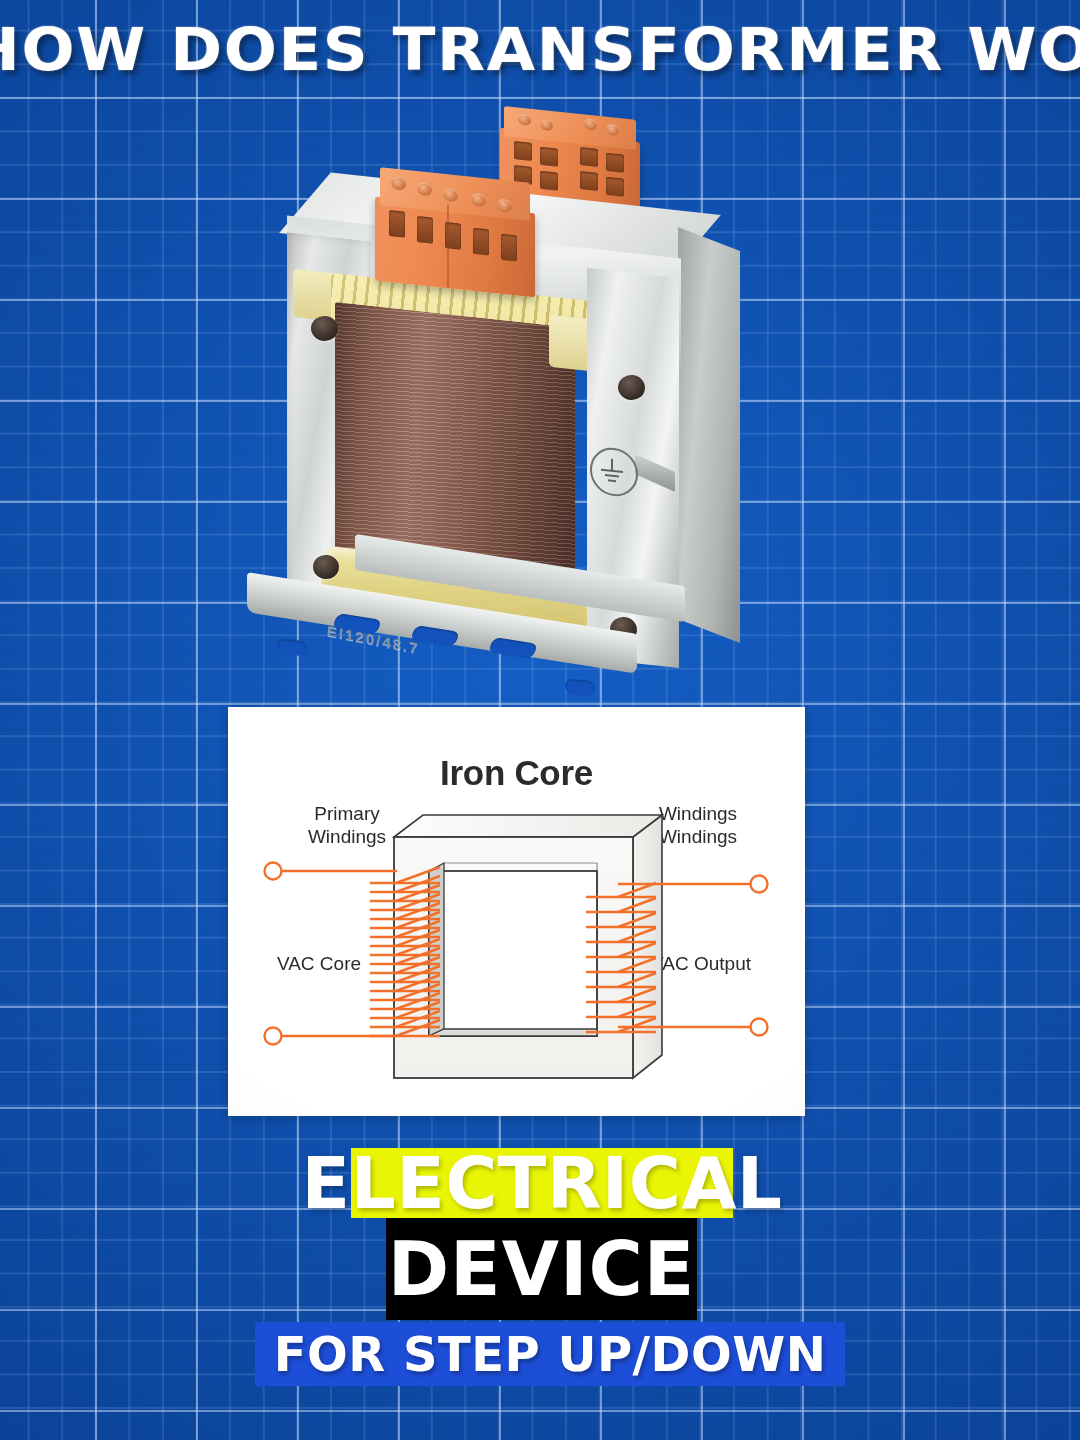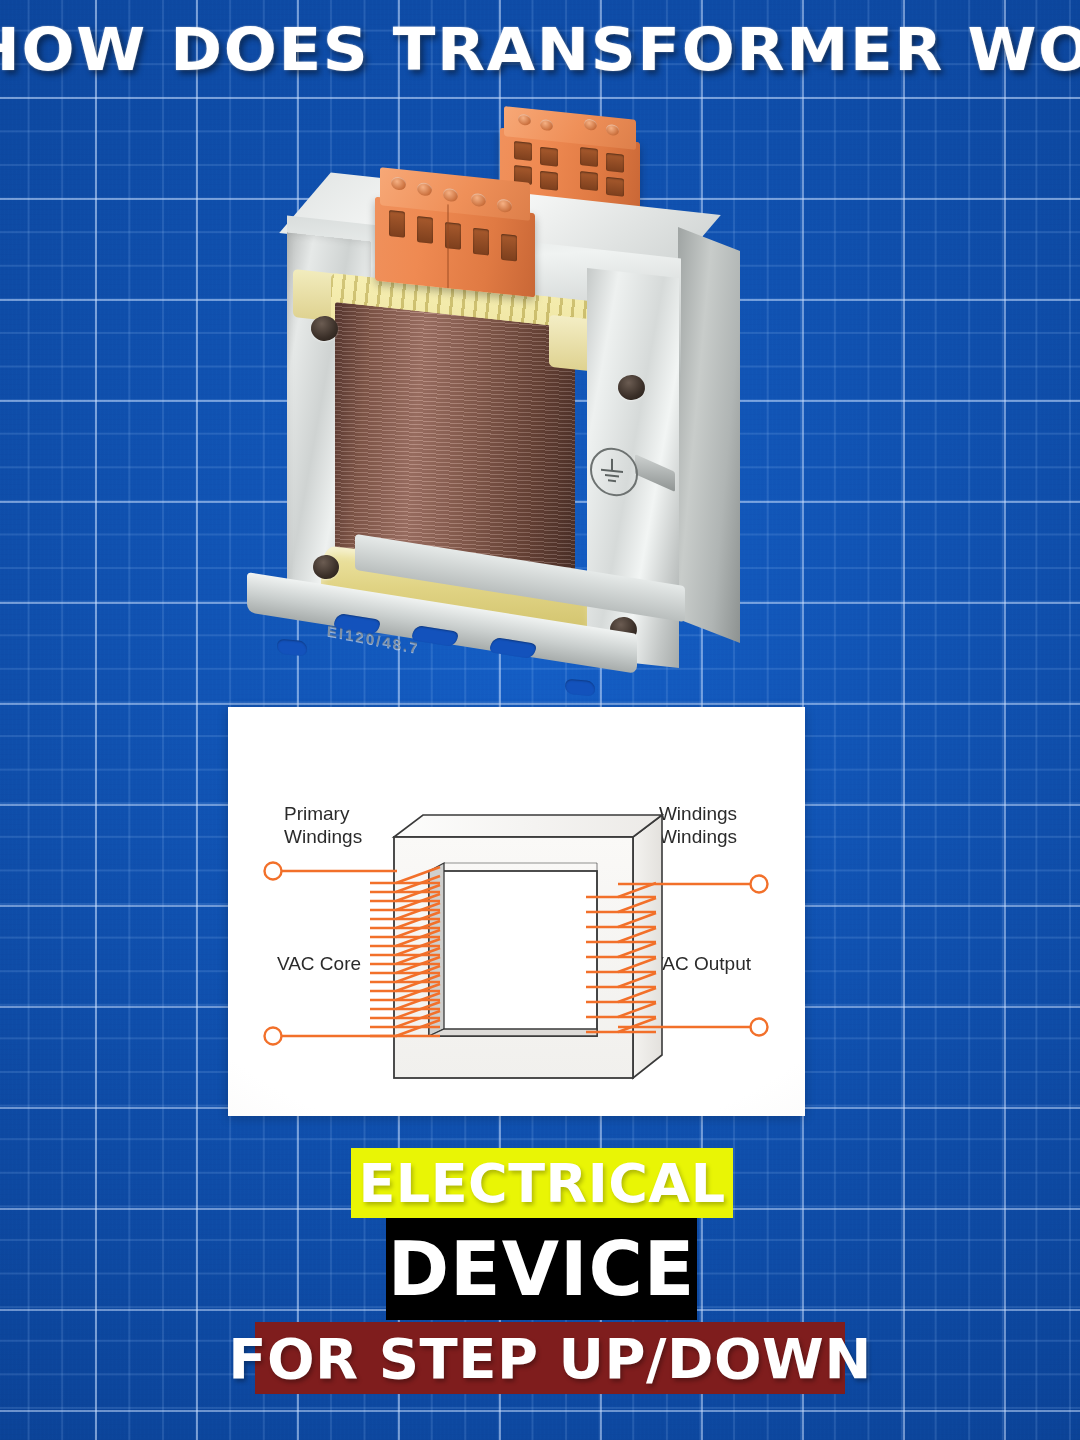--- a/index.html
+++ b/index.html
@@ -238,52 +238,52 @@
   #panel-title{
     position:absolute;left:0;right:0;top:46px;text-align:center;
     font-family:"Liberation Sans", sans-serif;
     font-weight:bold;font-size:35px;color:#2b2b2b;letter-spacing:-.3px;
   }
   .dlabel{
     position:absolute;
     font-family:"Liberation Sans", sans-serif;
     font-size:19px;color:#2b2b2b;line-height:1.22;font-weight:500;
   }
-  #lbl-primary{left:56px;top:95px;width:150px;}
+  #lbl-primary{left:44px;top:95px;width:150px;text-align:center;}
   #lbl-secondary{left:390px;top:95px;width:160px;text-align:center;}
   #lbl-vacin{left:16px;top:245px;width:150px;text-align:center;}
   #lbl-vacout{left:393px;top:245px;width:160px;text-align:center;}
 
   #diagram{position:absolute;left:0;top:0;width:577px;height:409px;}
 
   
   .banner{
     position:absolute;
     display:flex;align-items:center;justify-content:center;
     font-family:"DejaVu Sans", sans-serif;
     font-weight:bold;color:#ffffff;
     white-space:nowrap;user-select:none;
   }
   #banner-yellow{
     left:351px;top:1148px;width:382px;height:70px;
     background:#e9f505;
-    font-size:54px;letter-spacing:.5px;
+    font-size:71px;letter-spacing:.5px;
     transform:scaleX(1.0);
     text-shadow:2px 3px 4px rgba(0,0,0,.25);
   }
   #banner-black{
     left:386px;top:1218px;width:311px;height:102px;
     background:#000000;
     font-size:74px;letter-spacing:1px;
     text-shadow:2px 3px 5px rgba(0,0,0,.6);
   }
   #banner-red{
-    left:255px;top:1322px;width:590px;height:72px;
-    background:#7f1d1d;
-    font-size:56px;letter-spacing:.5px;
+    left:255px;top:1322px;width:590px;height:64px;
+    background:#1d4ed8;
+    font-size:48px;letter-spacing:.5px;
     text-shadow:2px 3px 4px rgba(0,0,0,.3);
   }
 </style>
 </head>
 <body>
 
 <div id="bg"></div>
 <div id="bg-noise"></div>
 
 <div id="title">HOW DOES TRANSFORMER WORK</div>
@@ -356,20 +356,21 @@
     <div class="tb-port" style="left:42px;top:49px;width:16px;height:26px;"></div>
     <div class="tb-port" style="left:70px;top:52px;width:16px;height:26px;"></div>
     <div class="tb-port" style="left:98px;top:55px;width:16px;height:26px;"></div>
     <div class="tb-port" style="left:126px;top:58px;width:16px;height:26px;"></div>
     <div class="tb-body" style="left:72px;top:34px;width:2px;height:84px;background:rgba(150,70,30,.45);box-shadow:none;"></div>
   </div>
 </div>
 
 <div id="panel">
 
+  <div id="panel-title">Iron Core</div>
 
   <div class="dlabel" id="lbl-primary">
     <div>Primary</div>
     <div>Windings</div>
   </div>
   <div class="dlabel" id="lbl-secondary">
     <div>Windings</div>
     <div>Windings</div>
   </div>
   <div class="dlabel" id="lbl-vacin">VAC Core</div>

